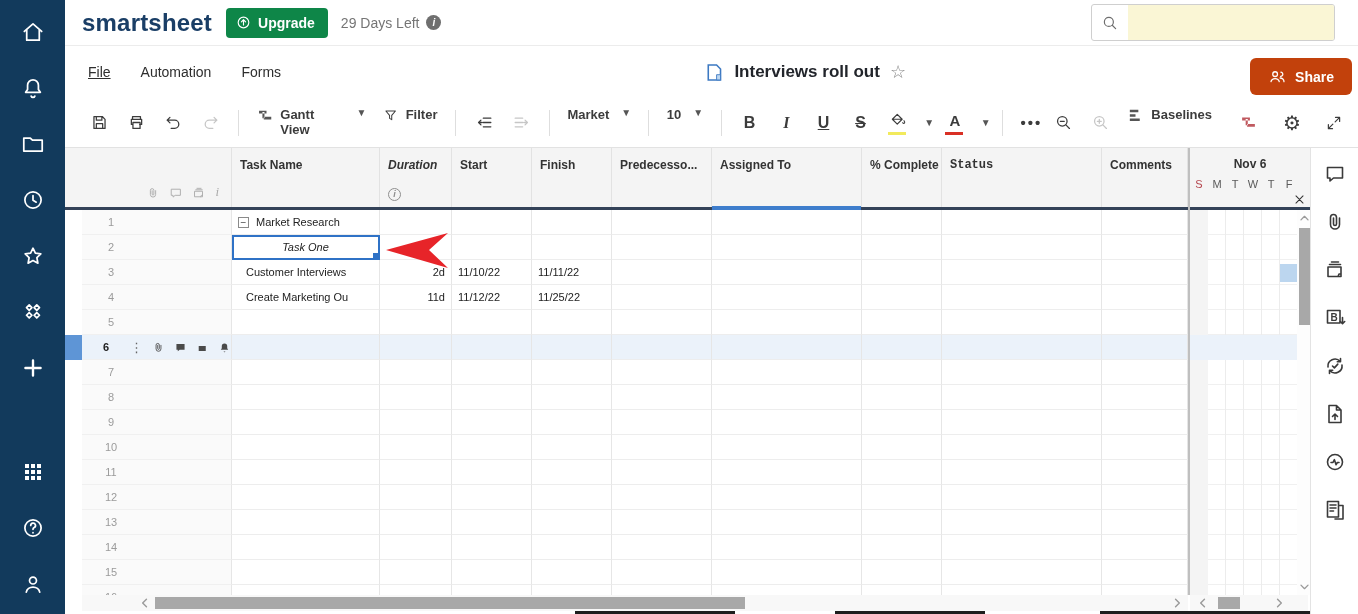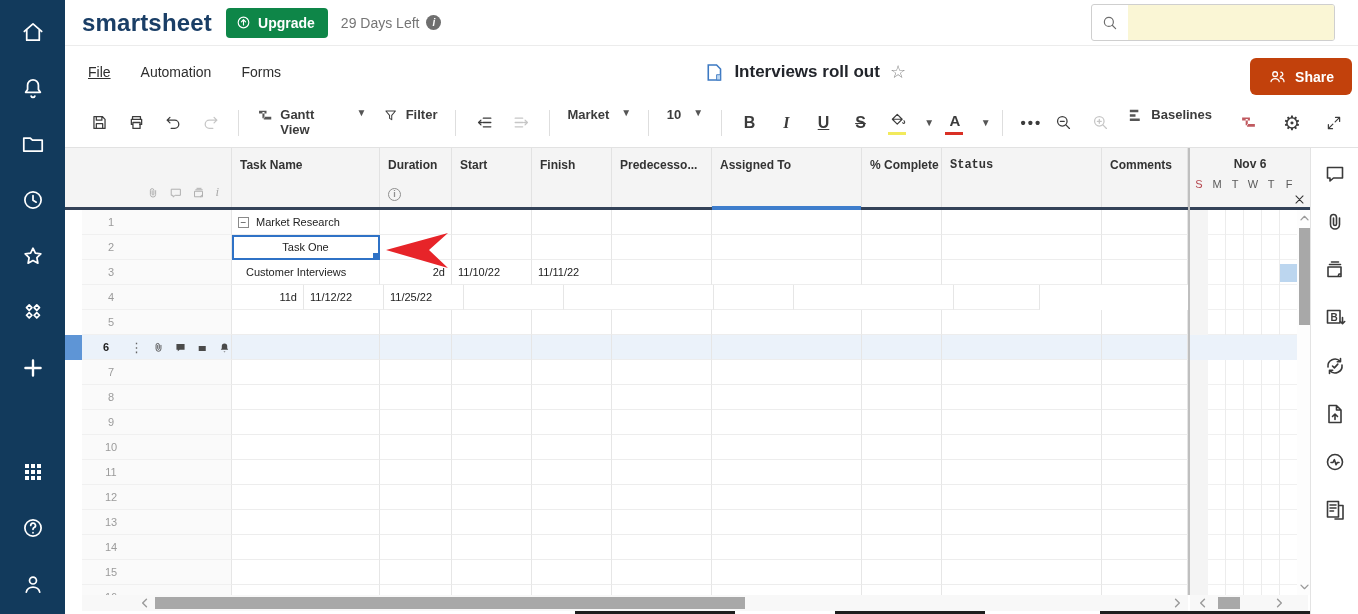--- a/index.html
+++ b/index.html
@@ -63,21 +63,21 @@
   .g-strip{width:17px;background:#fff;}
   .g-rowhead{width:150px;border-right:1px solid #E6E6E6;border-bottom:1px solid #F0F0F0;display:flex;align-items:center;position:relative;background:#FAFAFA;}
   .rownum{width:58px;text-align:center;font-size:11px;color:#9B9B9B;}
   .gcell{border-right:1px solid #E6E6E6;border-bottom:1px solid #EDEDED;font-size:11px;color:#222;display:flex;align-items:center;padding:0 6px;overflow:hidden;white-space:nowrap;background:#fff;}
   .grow.active .gcell,.grow.active .g-rowhead{background:#EBF2FA;}
   .grow.active .g-strip{background:#5E95D6;}
   .grow.active .rownum{color:#222;font-weight:bold;}
   .rh-icons{display:flex;align-items:center;gap:9px;color:#4A4A4A;}
   .kebab{font-size:13px;color:#666;letter-spacing:0;}
   .collapse-box{width:11px;height:11px;border:1px solid #8A8A8A;background:#fff;font-size:10px;line-height:9px;text-align:center;color:#444;margin-right:7px;flex:0 0 auto;}
-  .cell-sel{outline:2px solid #2F72C6;outline-offset:-2px;position:relative;}
+  .cell-sel{outline:2px solid #2F72C6;outline-offset:-2px;position:relative;font-style:italic;}
   .fill-handle{position:absolute;right:0;bottom:0;width:6px;height:6px;background:#2F72C6;}
   .ta-c{justify-content:center;}
   .ta-r{justify-content:flex-end;}
   .indent1{padding-left:14px;}
 
   
   .gantt{position:absolute;left:1123px;top:0;width:122px;height:447px;border-left:2px solid #BFBFBF;}
   .gantt-head{position:absolute;left:0;top:0;width:100%;height:62px;background:#F4F4F4;border-bottom:3px solid #334258;}
   .week-label{position:absolute;top:9px;width:100%;text-align:center;font-size:12px;font-weight:bold;color:#333;}
   .daysrow{position:absolute;top:30px;left:0;display:flex;}
@@ -483,21 +483,21 @@
               <use href="#i-comment"></use>
             </svg>
           <svg class="ic" width="14" height="14">
               <use href="#i-proof"></use>
             </svg>
           <span style="font-family:'Liberation Serif',serif;font-style:italic;font-size:13px">i</span>
         </div>
       </div>
       <div style="display:flex">
           <div class="gh-cell" style="width: 148px;"><span>Task Name</span></div>
-          <div class="gh-cell" style="width: 72px;"><span>Duration</span><div class="gh-info">i</div></div>
+          <div class="gh-cell" style="width: 72px; font-style: italic;"><span>Duration</span><div class="gh-info">i</div></div>
           <div class="gh-cell" style="width: 80px;"><span>Start</span></div>
           <div class="gh-cell" style="width: 80px;"><span>Finish</span></div>
           <div class="gh-cell" style="width: 100px;"><span>Predecesso...</span></div>
           <div class="gh-cell" style="width: 150px;"><span>Assigned To</span><div class="gh-selbar"></div></div>
           <div class="gh-cell" style="width: 80px;"><span>% Complete</span></div>
           <div class="gh-cell" style="width: 160px; font-family: Liberation Mono, monospace;"><span>Status</span></div>
           <div class="gh-cell" style="width: 86px;"><span>Comments</span></div>
         </div>
     </div>
 
@@ -558,20 +558,23 @@
           <div class="gcell " style="width: 100px;"></div>
           <div class="gcell " style="width: 150px;"></div>
           <div class="gcell " style="width: 80px;"></div>
           <div class="gcell " style="width: 160px;"></div>
           <div class="gcell " style="width: 86px;"></div>
         </div>
         <div class="grow">
           <div class="g-strip"></div>
           <div class="g-rowhead">
             <div class="rownum">4</div>
+          </div>
+          <div class="gcell indent1" style="width: 148px;">
+            <span>Create Marketing Ou</span>
           </div>
           <div class="gcell ta-r" style="width: 72px;">
             <span>11d</span>
           </div>
           <div class="gcell " style="width: 80px;">
             <span>11/12/22</span>
           </div>
           <div class="gcell " style="width: 80px;">
             <span>11/25/22</span>
           </div>

